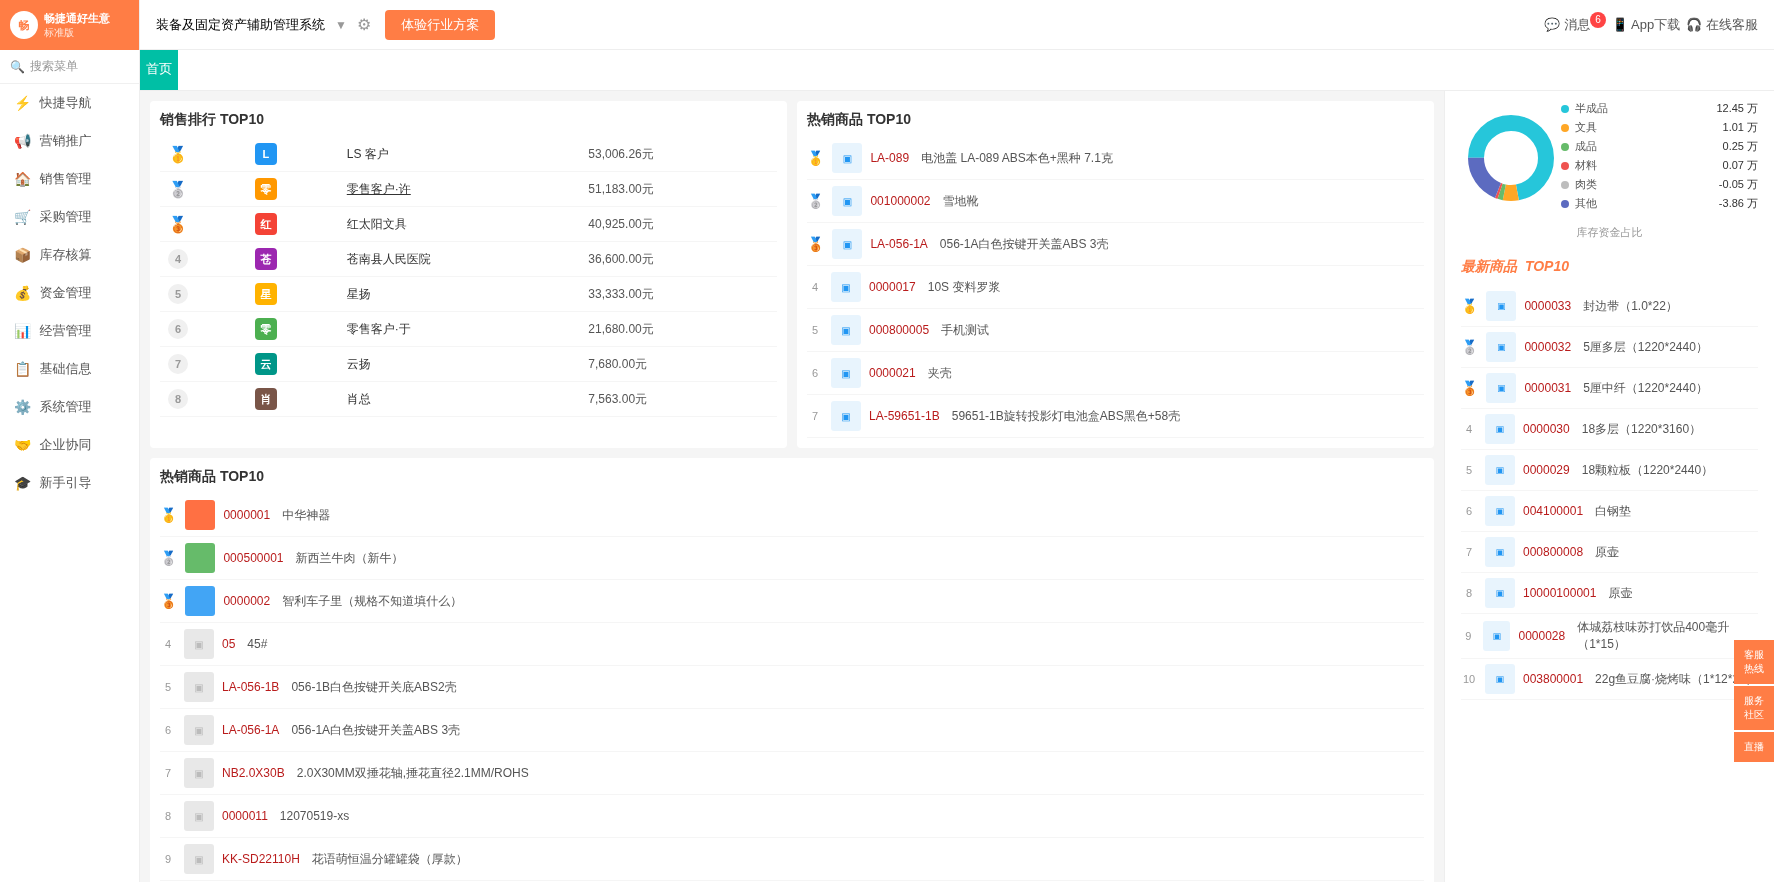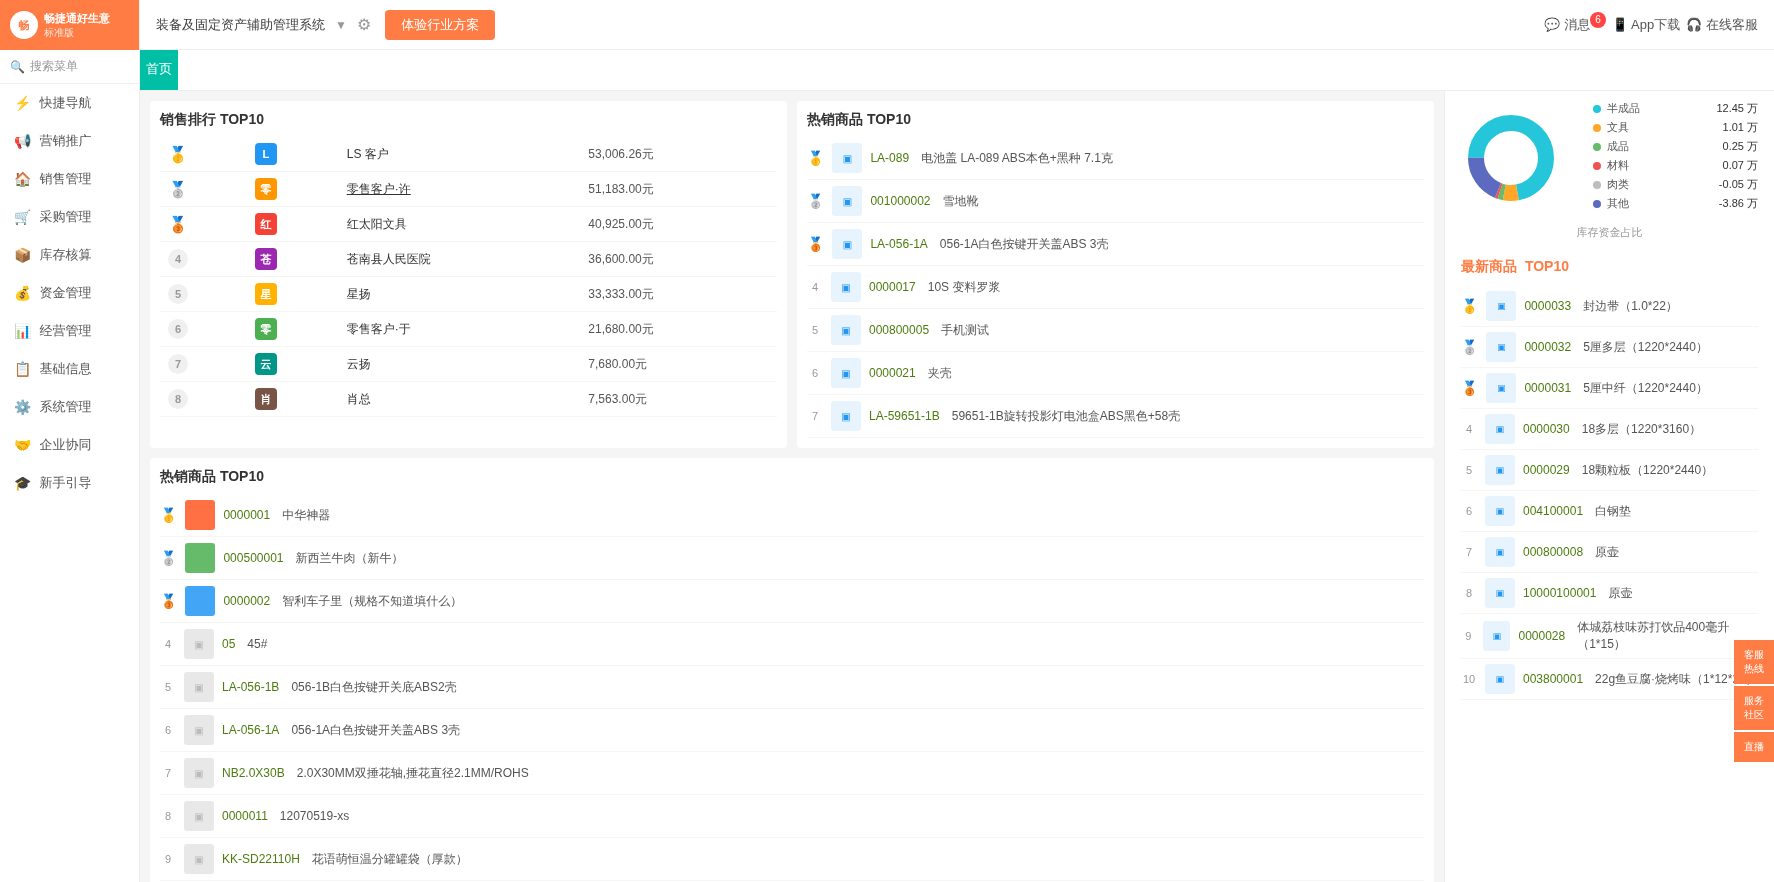--- a/index.html
+++ b/index.html
@@ -50,21 +50,21 @@
     .main-area { flex: 1; display: flex; flex-direction: column; overflow: hidden; }
     .header {
       height: 50px;
       background: #fff;
       display: flex; align-items: center;
       padding: 0 16px; gap: 10px;
       border-bottom: 1px solid #eee;
       flex-shrink: 0;
     }
     .header-title {
-      font-size: 13px; color: #404040;
+      font-size: 13px; color: #000000;
     }
     .header-arrow { color: #999; font-size: 12px; }
     .header-gear { color: #999; font-size: 16px; cursor: pointer; }
     .header-btn {
       background: #ff7d45; color: #fff; border: none;
       padding: 6px 16px; border-radius: 4px; cursor: pointer;
       font-size: 13px; margin-left: 4px;
     }
     .header-right {
       margin-left: auto; display: flex; align-items: center; gap: 6px;
@@ -134,41 +134,41 @@
 
     .amount { color: #333; font-weight: 500; }
 
     
     .two-col { display: flex; gap: 10px; }
     .col-half { flex: 1; }
 
     
     .product-row { display: flex; align-items: center; gap: 8px; padding: 6px 0; border-bottom: 1px solid #f5f5f5; font-size: 12px; }
     .product-img { width: 30px; height: 30px; background: #eee; border-radius: 3px; flex-shrink: 0; overflow: hidden; display: flex; align-items: center; justify-content: center; }
-    .product-code { color: #4d7c0f; margin-right: 4px; }
+    .product-code { color: #b91c1c; margin-right: 4px; }
     .product-name { color: #555; }
     .product-placeholder { width: 30px; height: 30px; background: #e8e8e8; border-radius: 3px; display: flex; align-items: center; justify-content: center; color: #bbb; font-size: 10px; }
 
     
     .inventory-card { padding: 16px; }
     .inventory-title { font-size: 13px; color: #555; margin-bottom: 4px; }
 
-    .donut-section { display: flex; align-items: center; gap: 32px; padding: 10px 16px; justify-content: flex-end; }
+    .donut-section { display: flex; align-items: center; gap: 0; padding: 10px 16px; justify-content: flex-end; }
     .donut-chart { position: relative; width: 100px; height: 100px; }
     .donut-legend { flex: 1; }
     .legend-item { display: flex; align-items: center; gap: 6px; margin-bottom: 4px; font-size: 11px; }
     .legend-dot { width: 8px; height: 8px; border-radius: 50%; flex-shrink: 0; }
     .legend-label { color: #555; flex: 1; }
     .legend-val { color: #333; font-weight: 500; min-width: 50px; text-align: right; }
 
     .inventory-caption { text-align: center; font-size: 11px; color: #999; padding-bottom: 8px; }
 
     .new-products-section { padding: 10px 16px; }
     .new-products-title { font-size: 14px; font-weight: bold; margin-bottom: 10px; }
-    .new-products-title span { color: #ff7d45; }
+    .new-products-title span { color: #ff7d45; font-style: italic; }
     .new-product-row { display: flex; align-items: center; gap: 8px; padding: 5px 0; border-bottom: 1px solid #f5f5f5; font-size: 12px; }
     .new-product-num { width: 16px; text-align: center; color: #999; font-size: 11px; }
 
     
     .float-btns {
       position: fixed; right: 0; bottom: 120px;
       display: flex; flex-direction: column; gap: 2px;
     }
     .float-btn {
       background: #ff7d45; color: #fff;

